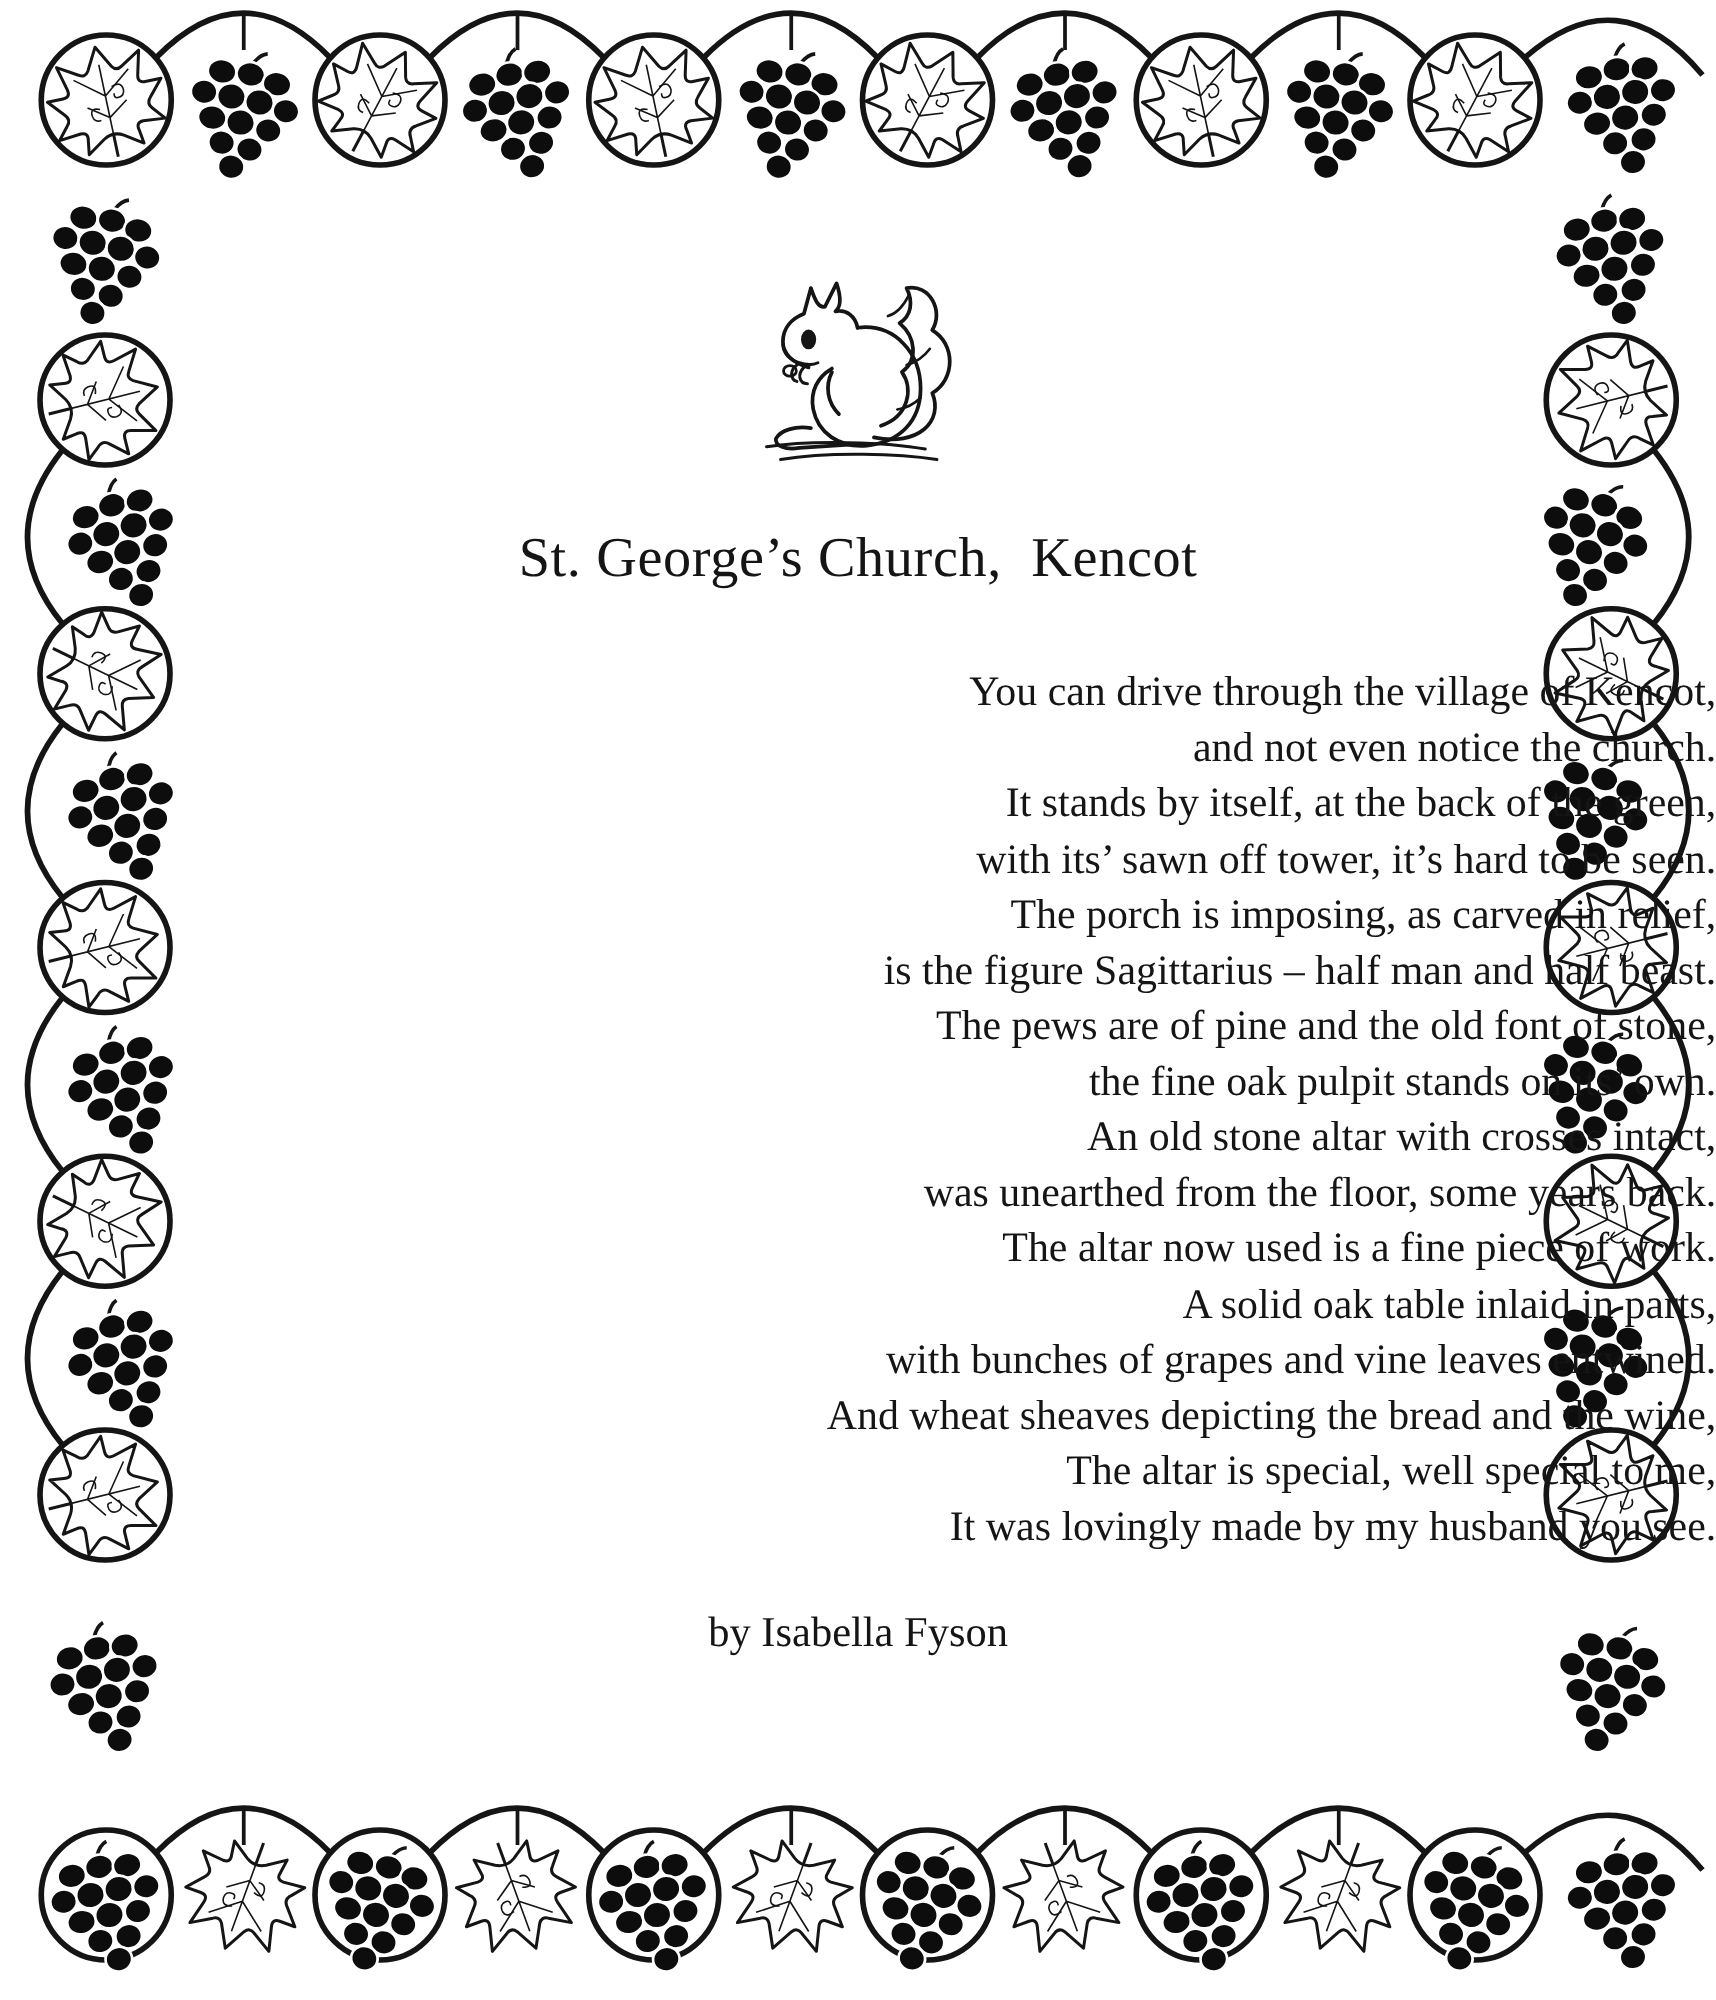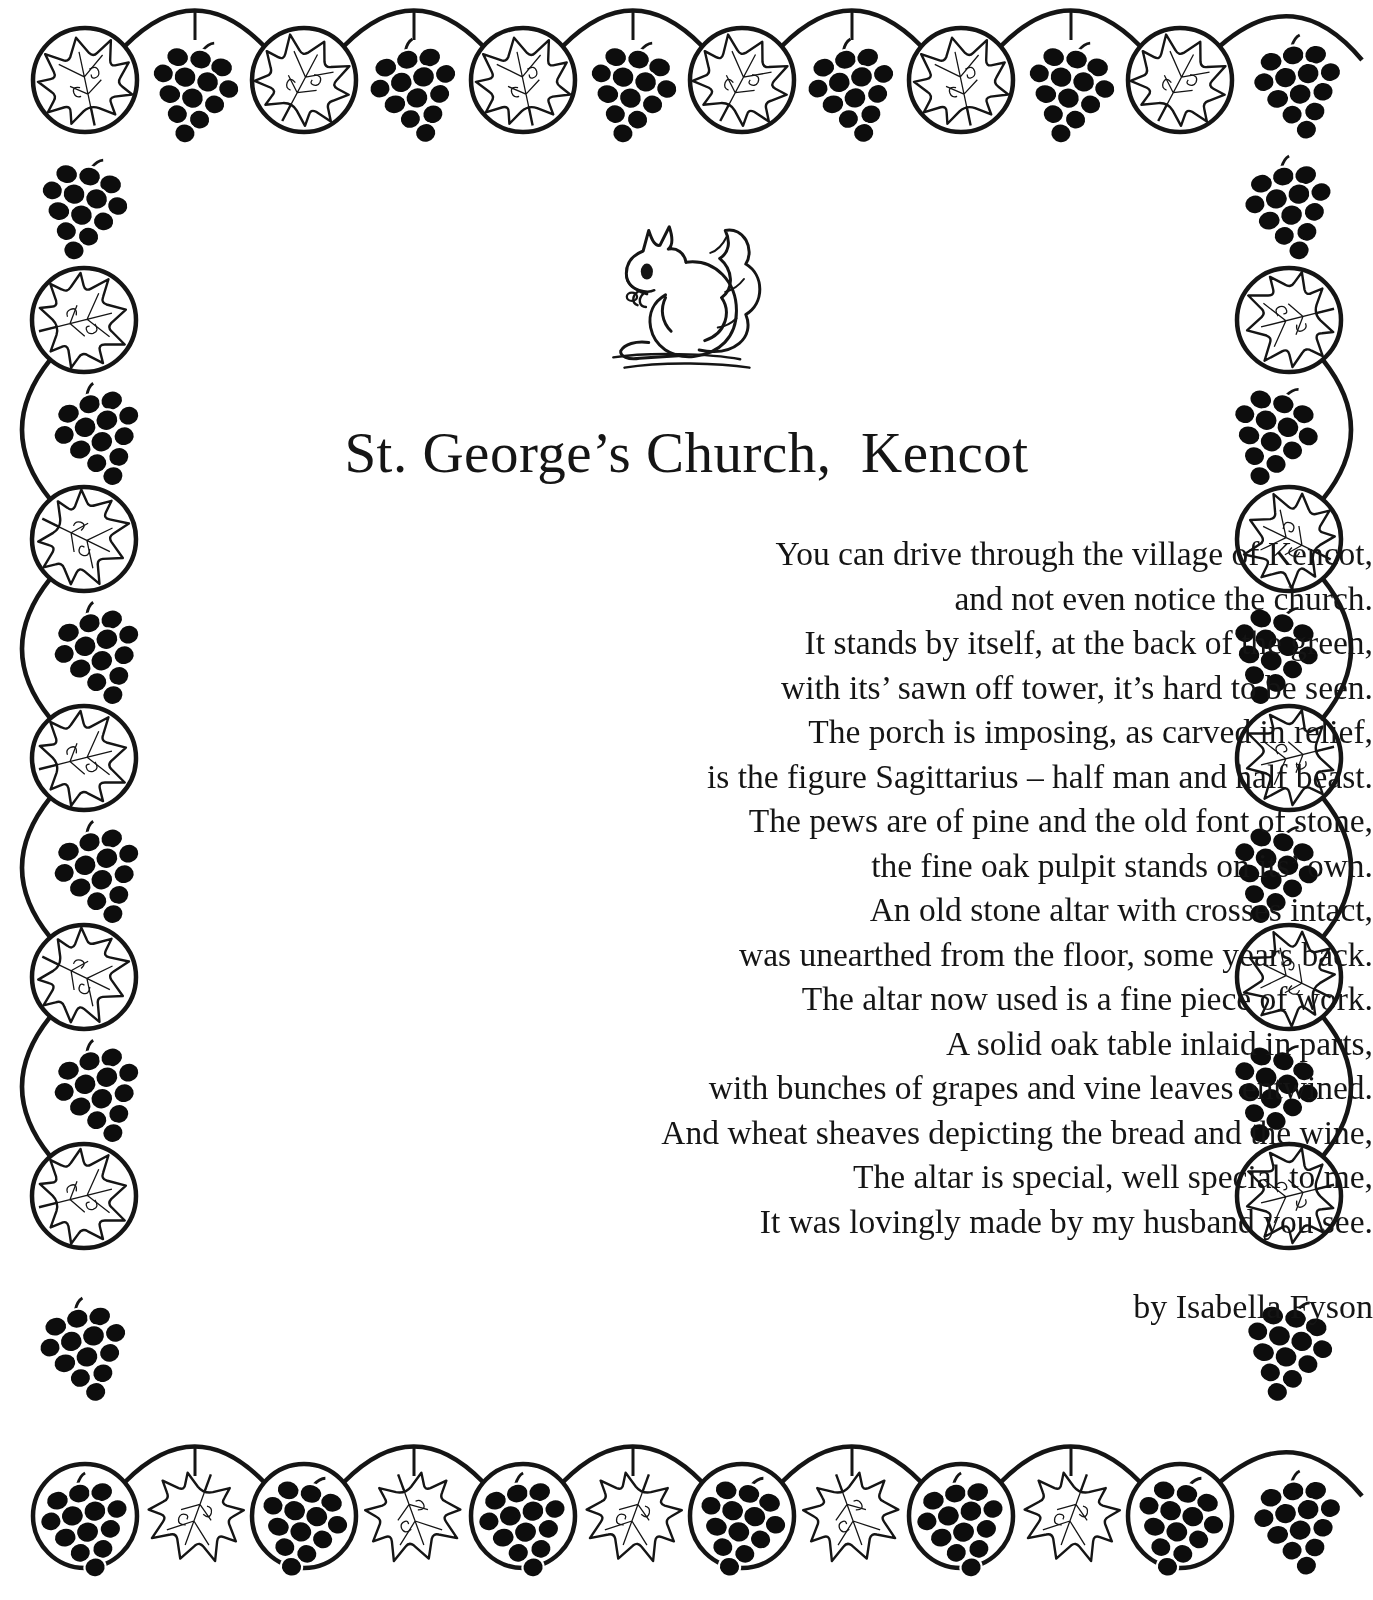--- a/index.html
+++ b/index.html
@@ -10,32 +10,32 @@
     overflow:hidden;
     font-family:"Liberation Serif", serif;
     color:var(--ink,#141414);
   }
   .border-svg{position:absolute;left:0;top:0;width:1373px;height:1600px;}
   .content{position:absolute;left:0;top:0;width:1373px;height:1600px;}
   .squirrel{position:absolute;top:203px;left:0;width:100%;text-align:center;}
   .title{
     position:absolute;top:420px;left:0;width:100%;
     margin:0;text-align:center;
-    font-size:57px;font-weight:400;letter-spacing:.5px;
+    font-size:45px;font-weight:400;letter-spacing:.5px;
     white-space:pre-wrap;
   }
   .poem{
     position:absolute;top:532px;left:0;width:100%;
     text-align:right;
     font-size:33.5px;line-height:44.5px;
     white-space:pre-wrap;
   }
   .byline{
     position:absolute;top:1288px;left:0;width:100%;
-    text-align:right;font-size:34px;
+    text-align:center;font-size:34px;
   }
 </style>
 </head>
 <body>
 
 <div class="page">
 
   <svg class="border-svg" viewBox="0 0 1373 1600" aria-hidden="true">
     <defs>
       <g id="leaf">

